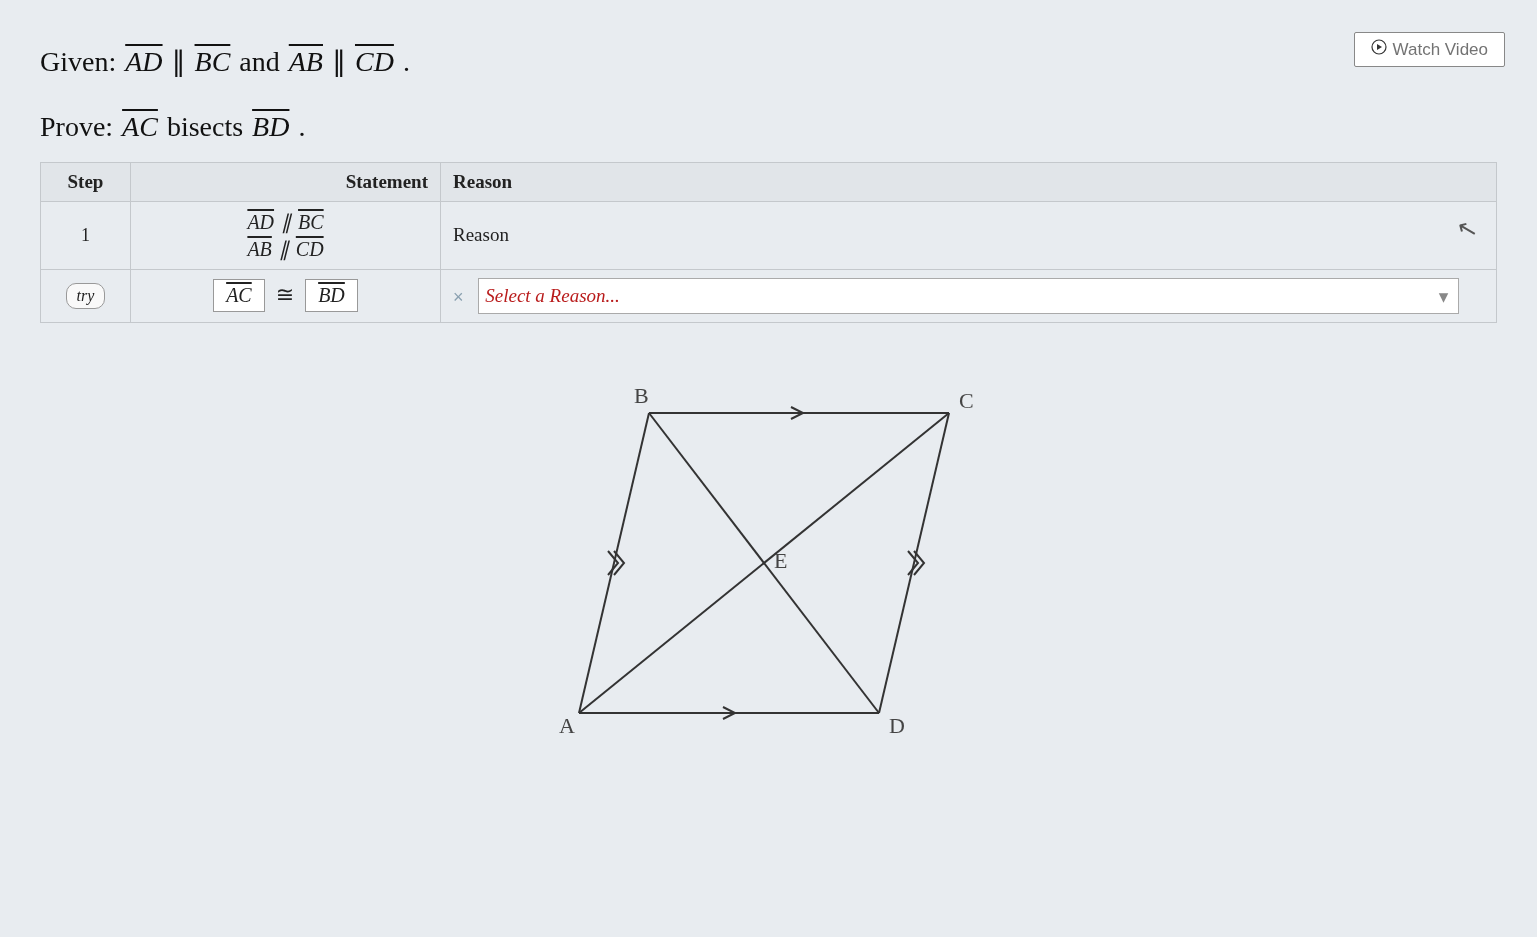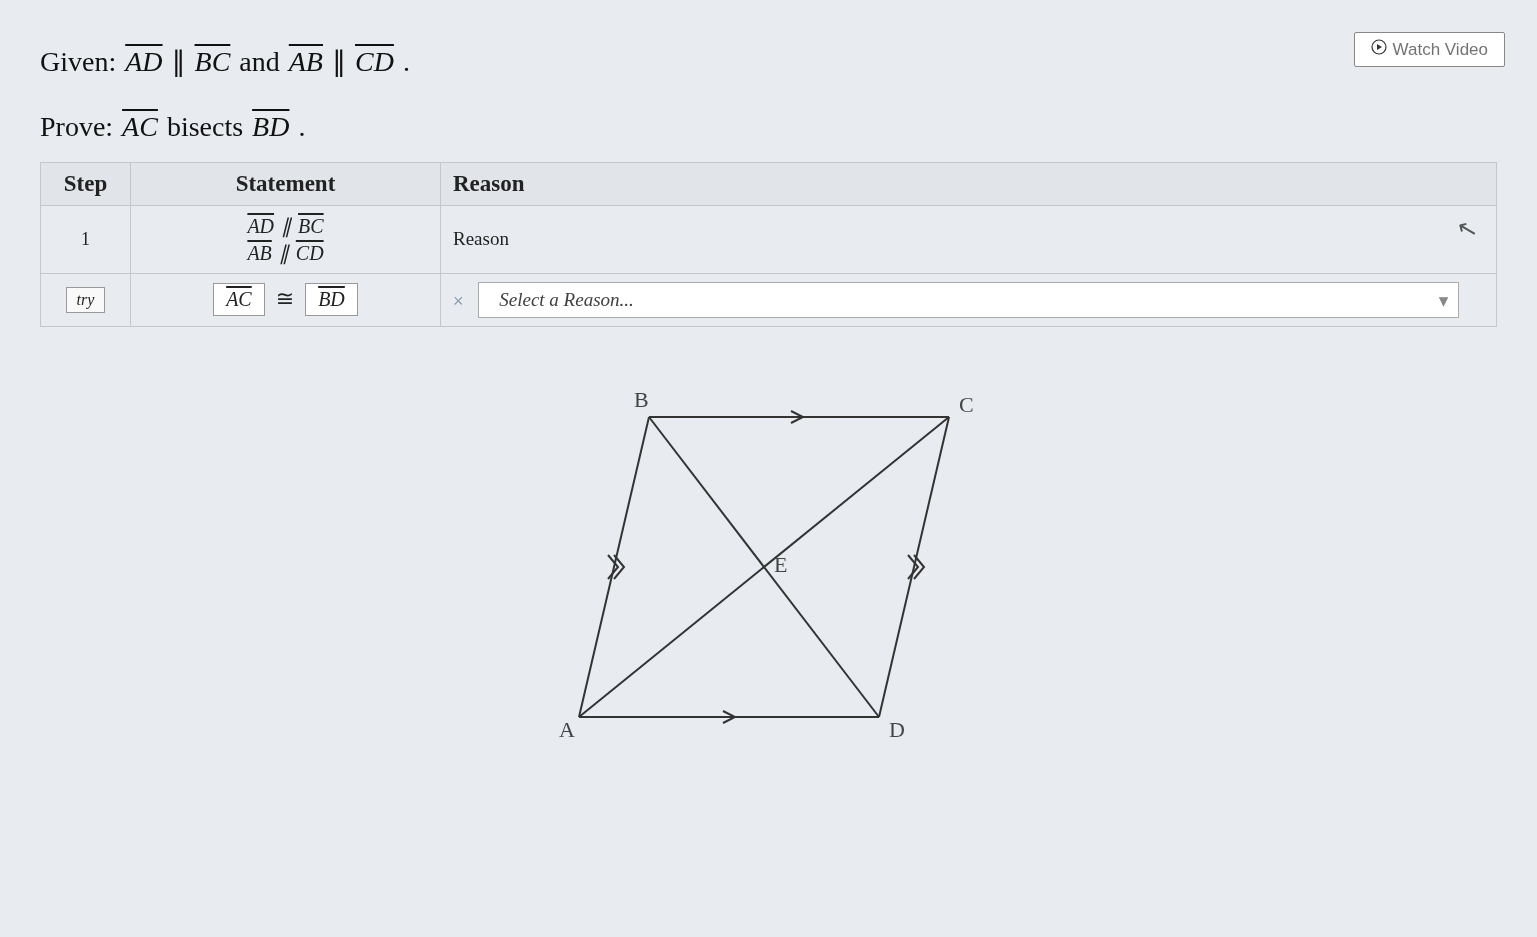--- a/index.html
+++ b/index.html
@@ -50,39 +50,39 @@
   }
   .proof-table th, .proof-table td {
     border: 1px solid #c4c8cc;
     padding: 8px 12px;
     vertical-align: middle;
     text-align: left;
   }
   .proof-table th {
     background: #e1e5e9;
     font-weight: bold;
-    font-size: 23px;
+    font-size: 19px;
     font-family: Georgia, serif;
   }
   .proof-table th.step-h { width: 90px; text-align: center; }
-  .proof-table th.stmt-h { width: 310px; text-align: center; }
+  .proof-table th.stmt-h { width: 310px; text-align: right; }
   .proof-table td.step-c { text-align: center; font-size: 18px; }
   .proof-table td.stmt-c { text-align: center; font-size: 20px; font-style: italic; }
   .proof-table td.rsn-c { font-size: 19px; }
 
   .try-btn {
     display: inline-block;
     border: 1px solid #999;
     background: #f9f9f9;
     padding: 3px 10px;
     font-family: Georgia, serif;
     font-size: 16px;
     font-style: italic;
     cursor: pointer;
-    border-radius: 0;
+    border-radius: 10px;
   }
   .seg-box {
     display: inline-block;
     border: 1px solid #999;
     background: #fff;
     padding: 4px 10px;
     font-style: italic;
     font-size: 20px;
     min-width: 48px;
     text-align: center;
@@ -94,25 +94,25 @@
     font-family: Arial, sans-serif;
     font-size: 18px;
     margin-right: 10px;
     cursor: pointer;
     vertical-align: middle;
   }
   .reason-select {
     display: inline-block;
     border: 1px solid #aaa;
     background: #fff;
-    color: #404040;
+    color: #b91c1c;
     font-style: italic;
     font-family: Georgia, serif;
     font-size: 19px;
-    padding: 6px 20px;
+    padding: 6px 6px;
     width: calc(100% - 50px);
     cursor: pointer;
     position: relative;
   }
   .reason-select::after {
     content: "▾";
     position: absolute;
     right: 10px;
     color: #888;
     font-style: normal;

